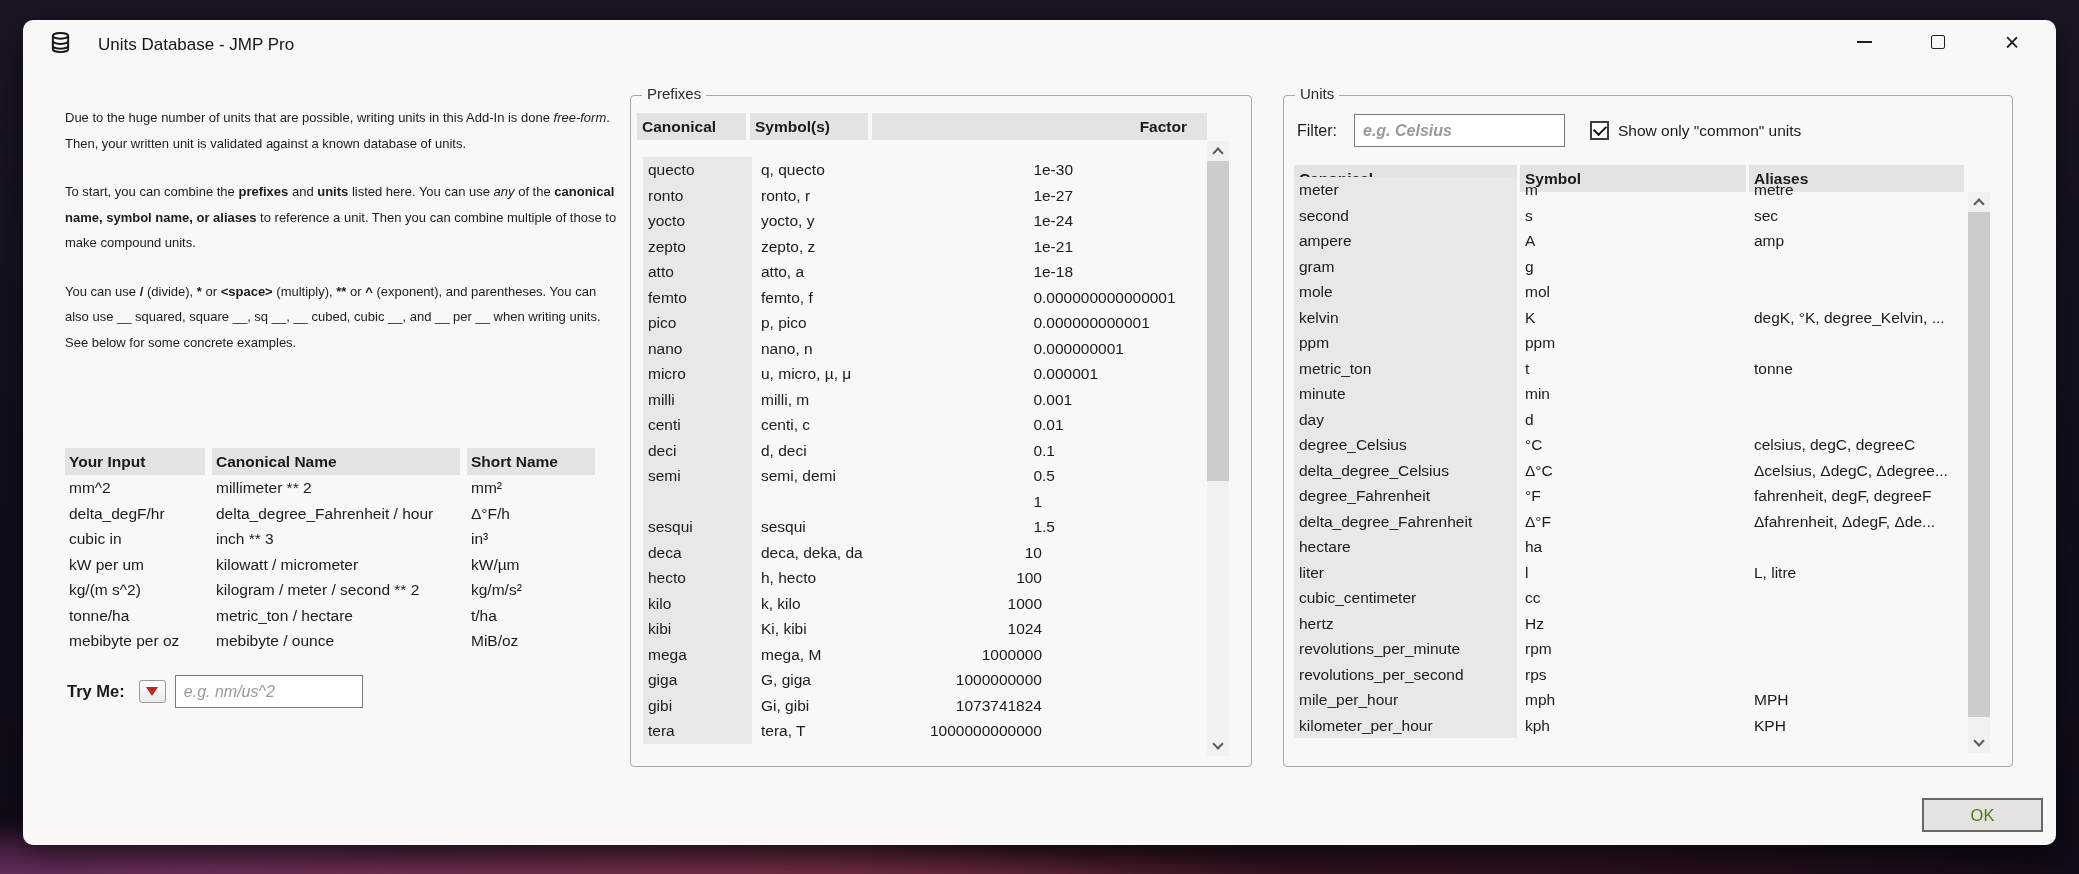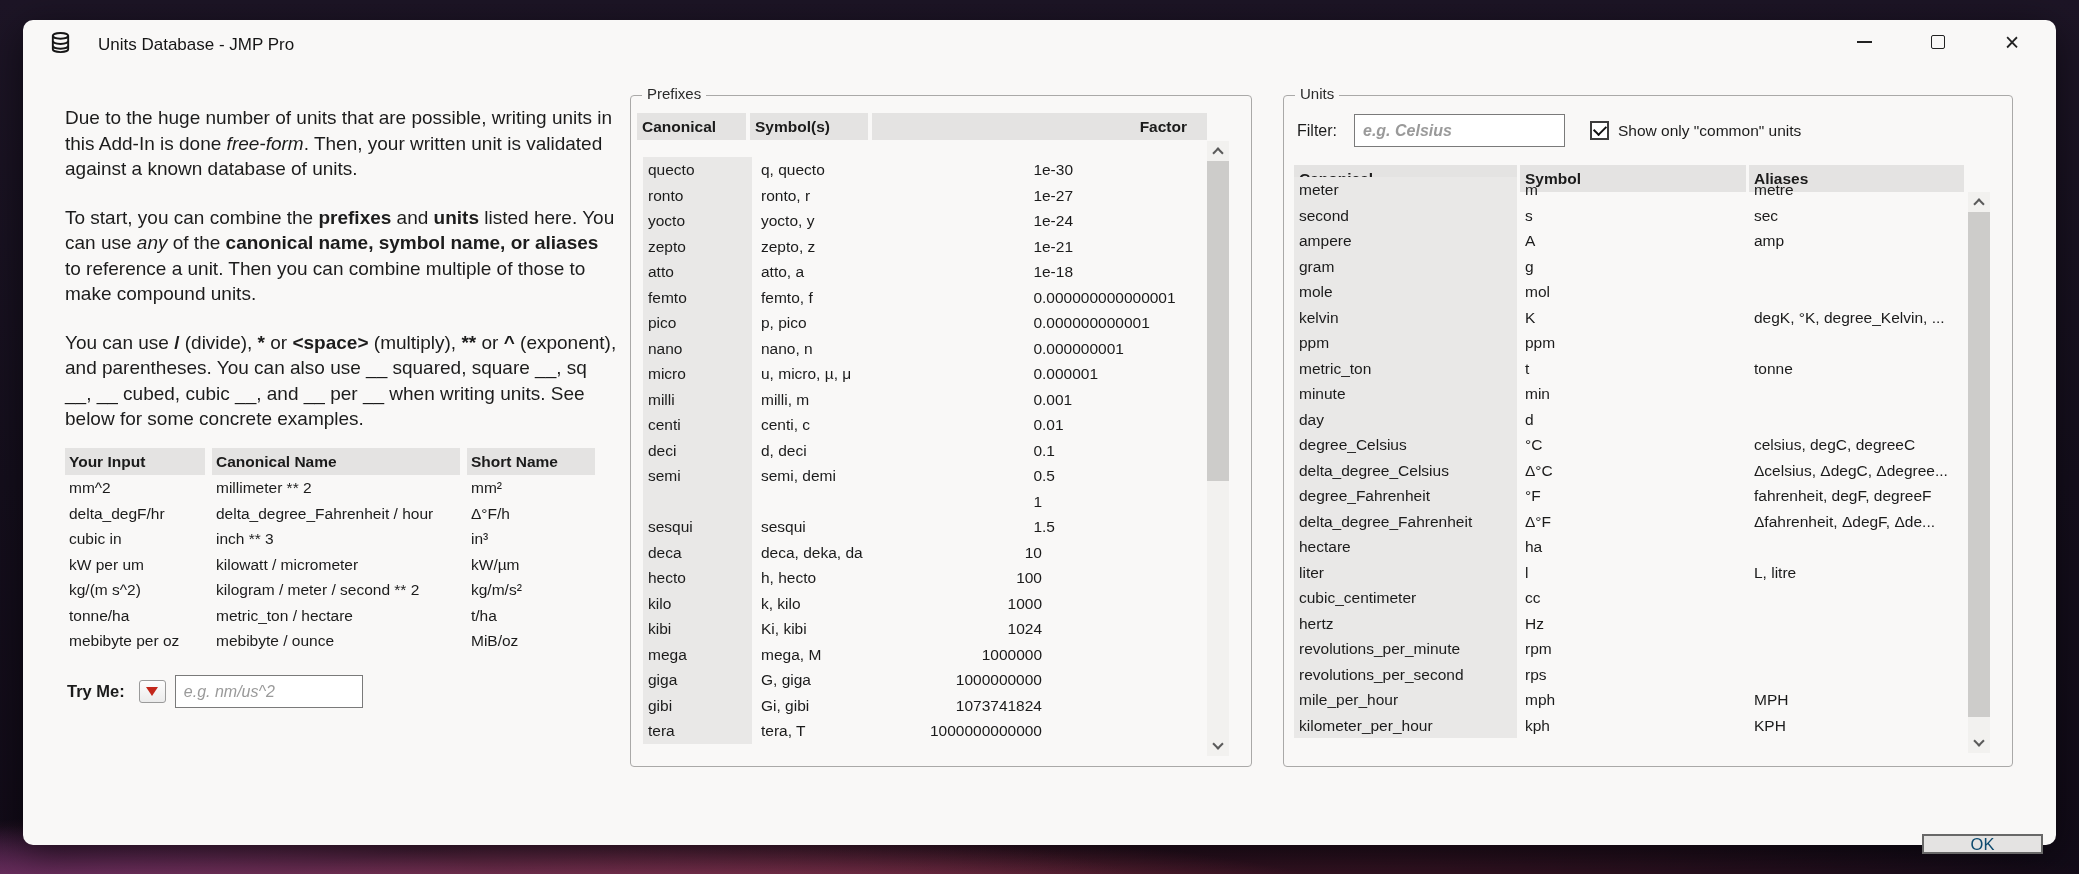--- a/index.html
+++ b/index.html
@@ -22,21 +22,21 @@
   
   .titlebar { position:absolute; left:0; top:0; width:100%; height:44px; }
   .title-left { position:absolute; left:26px; top:11px; display:flex; align-items:center; gap:26px; }
   .title-text { font-size:17px; color:#161616; }
   .win-controls { position:absolute; right:30px; top:0; height:44px; display:flex; align-items:center; gap:46px; }
   .win-btn { width:28px; height:28px; display:flex; align-items:center; justify-content:center; cursor:default; }
   .ic-min { width:15px; height:2px; background:#222; }
   .ic-max { width:14px; height:14px; border:1.6px solid #222; border-radius:2px; }
   .ic-close { font-size:25px; line-height:14px; color:#222; }
   
-  .intro { position:absolute; left:42px; top:85px; width:552px; font-size:19px; line-height:25.5px; color:#1c1c1c; }
+  .intro { position:absolute; left:42px; top:85px; width:552px; font-size:13px; line-height:25.5px; color:#1c1c1c; }
   .intro p { margin:0 0 23px 0; }
   .b { font-weight:700; }
   .i { font-style:italic; }
   
   .examples { position:absolute; left:42px; top:428px; width:530px; font-size:15.5px; }
   .ex-header, .ex-row { display:grid; grid-template-columns:140px 248px 128px; column-gap:7px; }
   .ex-header .cell { background:#e4e3e2; font-weight:700; height:27px; line-height:27px; padding-left:4px; }
   .ex-row .cell { height:25.5px; line-height:25.5px; padding-left:4px; white-space:nowrap; }
   
   .tryme { position:absolute; left:44px; top:655px; display:flex; align-items:center; }
@@ -83,23 +83,23 @@
   .sb { position:absolute; width:22px; background:#f2f1ef; }
   .sb-btn { position:absolute; left:0; width:22px; height:20px; display:flex; align-items:center; justify-content:center; }
   .sb-btn.up { top:0; } .sb-btn.down { bottom:0; }
   .sb-thumb { position:absolute; left:0; width:22px; background:#cdccca; }
   .chev { display:block; width:8px; height:8px; border-left:2px solid #5a5a5a; border-top:2px solid #5a5a5a; }
   .chev.up { transform:rotate(45deg); margin-top:4px; }
   .chev.down { transform:rotate(225deg); margin-top:-4px; }
   #prefixes-scrollbar { left:576px; top:45px; height:615px; }
   #units-scrollbar { left:684px; top:96px; height:561px; }
   
-  .ok-btn { position:absolute; left:1899px; top:778px; width:121px; height:20px;
-    background:#e4e3e2; border:2px solid #686868; font-size:16.5px; color:#0c4a6e;
-    display:flex; align-items:center; justify-content:center;margin-top:36px; }
+  .ok-btn { position:absolute; left:1899px; top:778px; width:121px; height:34px;
+    background:#e4e3e2; border:2px solid #686868; font-size:16.5px; color:#4d7c0f;
+    display:flex; align-items:center; justify-content:center; }
 </style>
 </head>
 <body>
 
 <div class="window">
 
   <div class="titlebar">
     <div class="title-left">
       <span>
         <svg width="23" height="23" viewBox="0 0 24 24">

